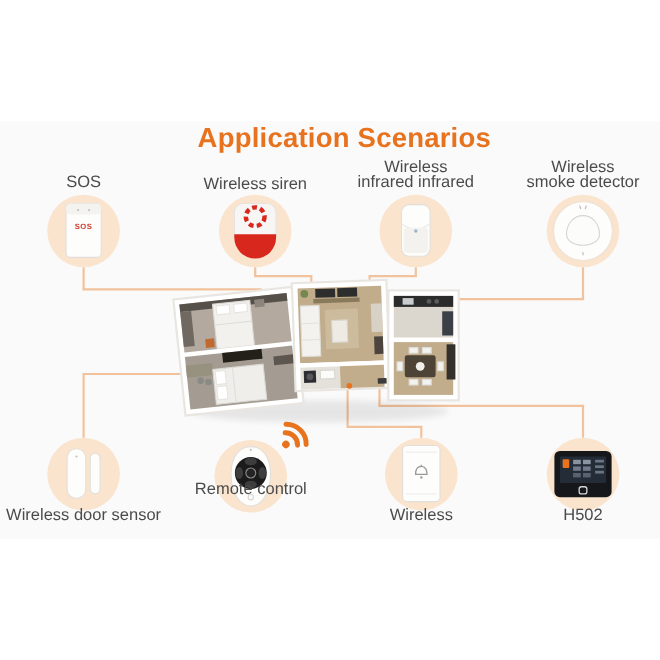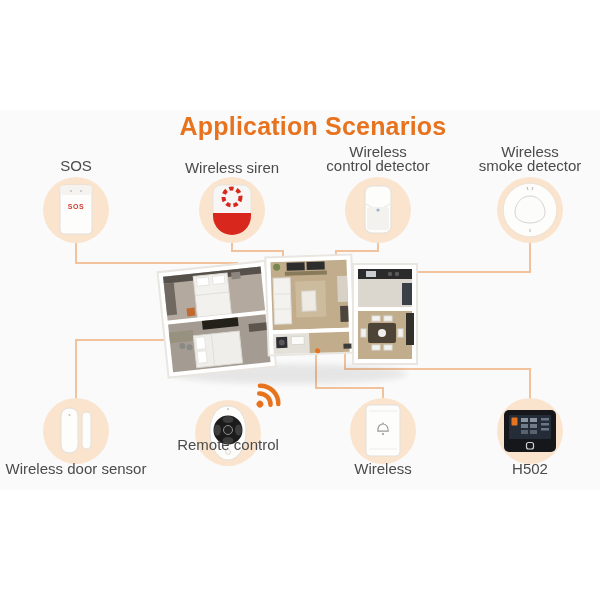--- a/index.html
+++ b/index.html
@@ -130,21 +130,21 @@
   <div class="circle" style="left:199px; top:177px;">
     <svg class="dev-icon" viewBox="0 0 66 66">
       <path d="M14 16 a8 8 0 0 1 8-8 h22 a8 8 0 0 1 8 8 v22 h-38 z" fill="#f7f6f4" stroke="#e6e3de"></path>
       <path d="M14 36 v3 a19 19 0 0 0 38 0 v-3 z" fill="#d8281e"></path>
       <circle cx="33" cy="20" r="8.5" fill="none" stroke="#d8281e" stroke-width="4" stroke-dasharray="4.4 3"></circle>
     </svg>
   </div>
 
   <div class="dev-label" style="left:303px; top:145px; width:150px;">
     <div>Wireless</div>
-    <div>control detector</div>
+    <div>infrared infrared</div>
   </div>
   <div class="circle" style="left:345px; top:177px;">
     <svg class="dev-icon" viewBox="0 0 66 66">
       <rect x="20" y="9" width="26" height="47" rx="7" fill="#fdfdfc" stroke="#e2dfda"></rect>
       <path d="M21 27 q12 9 24 0" fill="none" stroke="#e8e6e1"></path>
       <rect x="22" y="30" width="22" height="23" rx="3" fill="#f3f2ef"></rect>
       <circle cx="33" cy="33" r="1.6" fill="#9fb6c9"></circle>
     </svg>
   </div>
 

